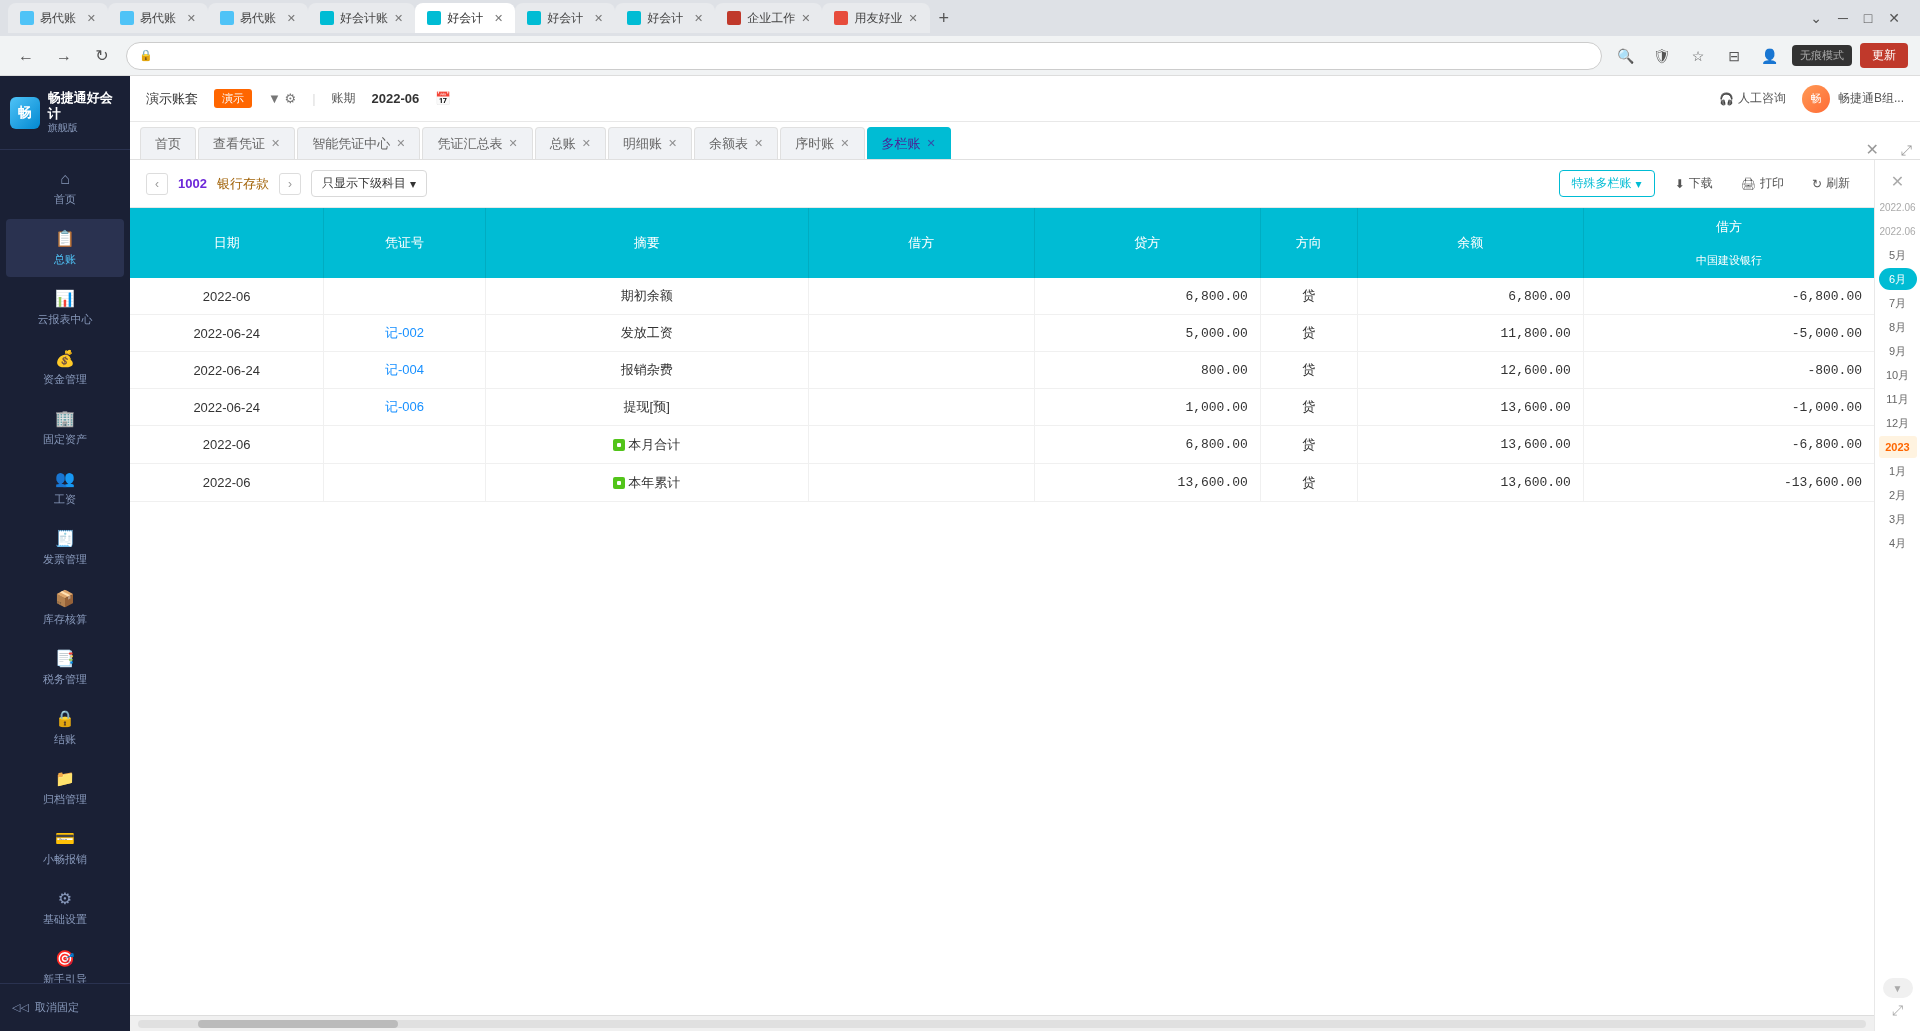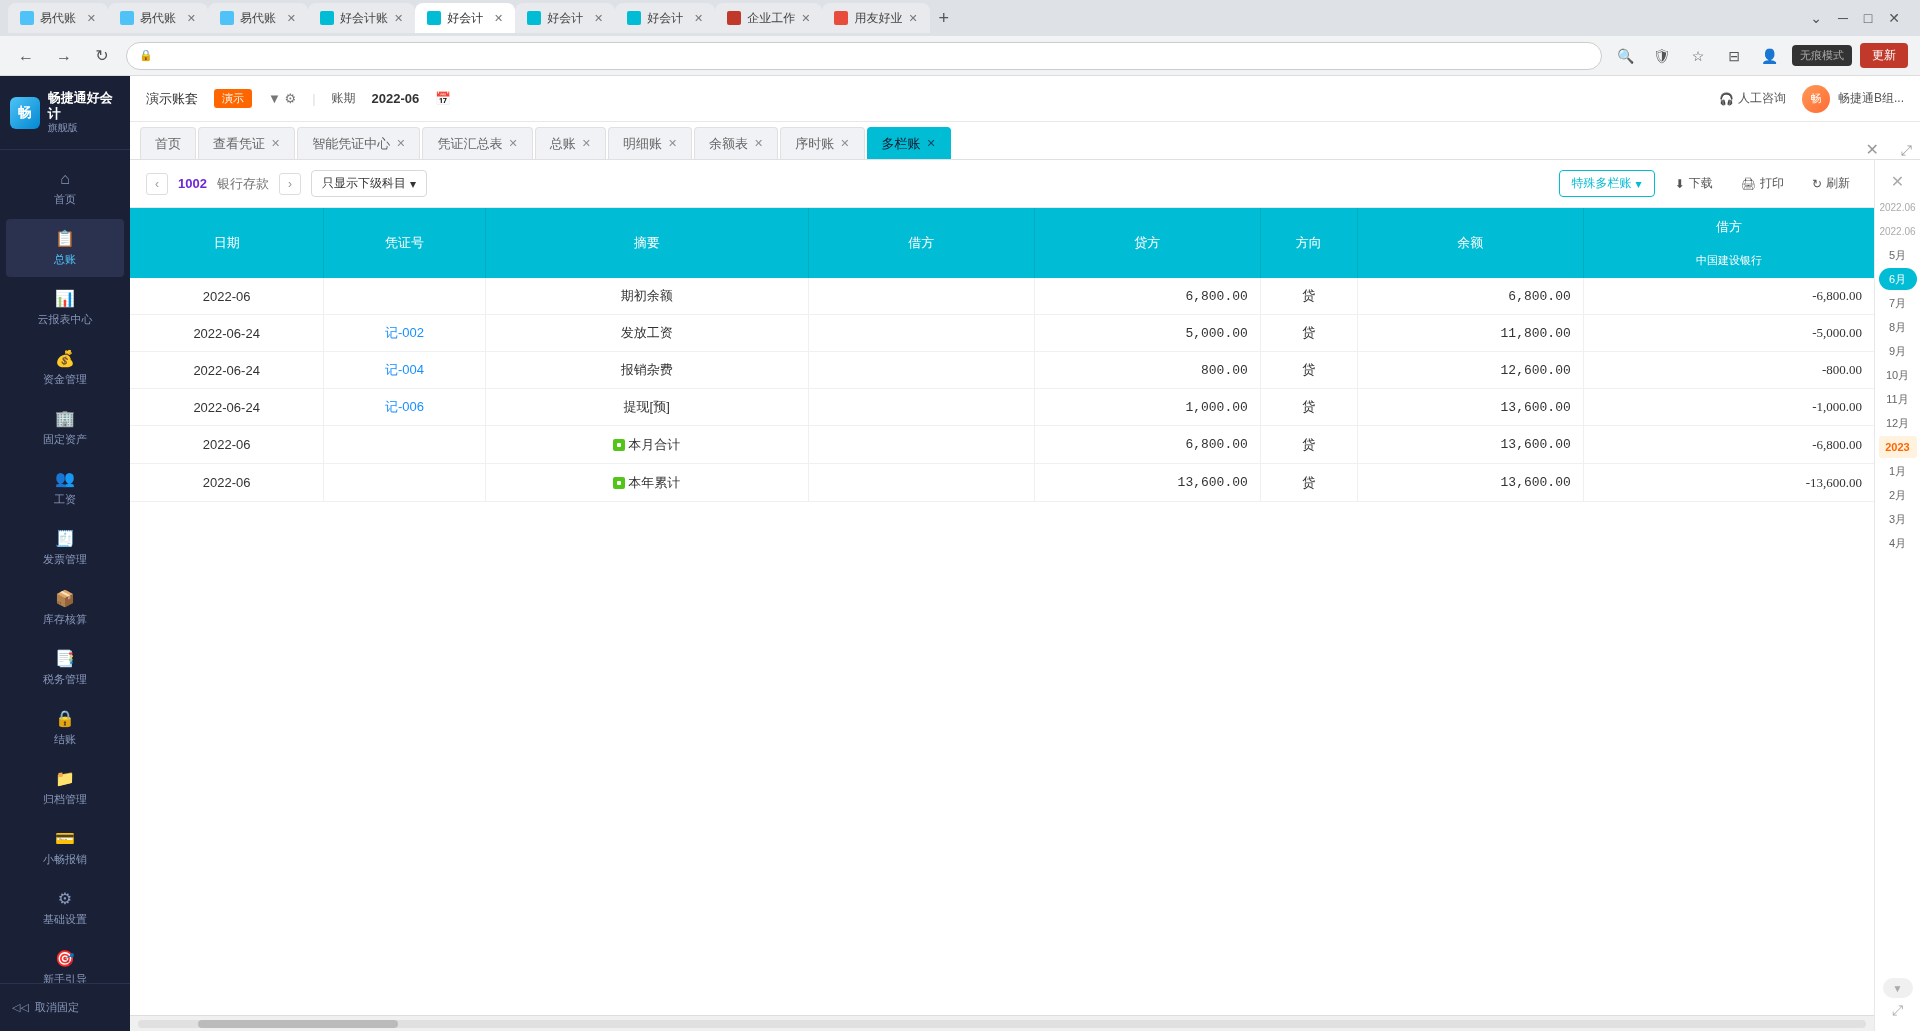--- a/index.html
+++ b/index.html
@@ -50,50 +50,50 @@
     .topbar-item { display: flex; align-items: center; gap: 4px; color: #555; font-size: 12px; cursor: pointer; }
     .topbar-period { font-size: 13px; color: #333; }
     .topbar-right { margin-left: auto; display: flex; align-items: center; gap: 16px; }
     .topbar-user { display: flex; align-items: center; gap: 8px; font-size: 12px; color: #555; }
     .user-avatar { width: 28px; height: 28px; border-radius: 50%; background: linear-gradient(135deg, #ff9a56, #ff6b35); display: flex; align-items: center; justify-content: center; color: white; font-size: 11px; }
     .consult-btn { display: flex; align-items: center; gap: 4px; color: #555; font-size: 12px; cursor: pointer; }
 
     
     .page-tabs { background: #fff; height: 38px; display: flex; align-items: flex-end; padding: 0 0 0 10px; border-bottom: 1px solid #e0e0e0; overflow: hidden; flex-shrink: 0; gap: 2px; }
     .page-tab { height: 32px; padding: 0 14px; display: flex; align-items: center; font-size: 13px; color: #666; cursor: pointer; border-radius: 4px 4px 0 0; background: #f0f2f5; gap: 6px; white-space: nowrap; border: 1px solid #e0e0e0; border-bottom: none; }
-    .page-tab.active { background: #00bcd4; color: #0f172a; border-color: #00bcd4; }
+    .page-tab.active { background: #00bcd4; color: #4c1d95; border-color: #00bcd4; }
     .tab-collapse-btn { margin-left: auto; display: flex; align-items: center; padding: 0 12px; color: #999; cursor: pointer; font-size: 16px; }
     .tab-expand-btn { padding: 0 8px; color: #999; cursor: pointer; font-size: 14px; }
 
     
     .content-area { flex: 1; display: flex; overflow: hidden; }
     .content-main { flex: 1; display: flex; flex-direction: column; overflow: hidden; }
 
     
     .sub-toolbar { background: #fff; padding: 10px 16px; display: flex; align-items: center; gap: 10px; border-bottom: 1px solid #e8e8e8; flex-shrink: 0; }
     .nav-arrow { width: 22px; height: 22px; display: flex; align-items: center; justify-content: center; cursor: pointer; color: #999; border: 1px solid #ddd; border-radius: 3px; font-size: 12px; }
     .account-code { font-size: 13px; color: #6d28d9; font-weight: bold; }
-    .account-name { font-size: 13px; color: #737373; text-align: center; }
+    .account-name { font-size: 13px; color: #a16207; text-align: center; }
     .filter-select { display: flex; align-items: center; gap: 4px; border: 1px solid #d9d9d9; border-radius: 4px; padding: 4px 10px; font-size: 12px; color: #333; cursor: pointer; background: #fff; }
     .toolbar-right { margin-left: auto; display: flex; align-items: center; gap: 12px; }
     .multi-col-btn { border: 1px solid #00bcd4; color: #00bcd4; padding: 4px 12px; border-radius: 4px; font-size: 12px; cursor: pointer; display: flex; align-items: center; gap: 4px; }
     .action-btn { display: flex; align-items: center; gap: 4px; color: #555; font-size: 12px; cursor: pointer; padding: 4px 8px; }
 
     
     .table-wrapper { flex: 1; overflow: auto; background: #fff; }
     .ledger-table { width: 100%; border-collapse: collapse; }
     .ledger-table thead tr { background: #00bcd4; }
     .ledger-table thead th { color: #fff; padding: 10px 12px; text-align: center; font-size: 13px; font-weight: normal; border-right: 1px solid #00acc1; white-space: nowrap; }
     .ledger-table thead th:last-child { border-right: none; }
     .th-sub { font-size: 11px; margin-top: 17px; }
     .ledger-table tbody tr { border-bottom: 1px solid #f0f0f0; }
     .ledger-table tbody td { padding: 9px 12px; text-align: center; font-size: 13px; color: #333; border-right: 1px solid #f0f0f0; }
     .ledger-table tbody td:last-child { border-right: none; }
     .ledger-table tbody td.amount { text-align: right; font-family: 'Courier New', monospace; }
-    .ledger-table tbody td.negative { text-align: right; font-family: Liberation Serif, serif; margin-top: 8px; }
+    .ledger-table tbody td.negative { text-align: right; font-family: Liberation Mono, monospace; margin-top: 8px; }
     .voucher-link { color: #1890ff; cursor: pointer; text-decoration: none; }
     .summary-tag { display: inline-flex; align-items: center; gap: 3px; font-size: 13px; }
     .tag-dot { width: 12px; height: 12px; background: #52c41a; border-radius: 2px; display: inline-flex; align-items: center; justify-content: center; }
     .tag-dot::after { content: ''; display: block; width: 4px; height: 4px; background: white; border-radius: 1px; }
 
     
     .right-scroll-panel { width: 46px; background: #fff; border-left: 1px solid #e8e8e8; display: flex; flex-direction: column; align-items: center; padding: 8px 0; overflow: hidden; flex-shrink: 0; }
     .year-month-list { flex: 1; overflow-y: auto; width: 100%; display: flex; flex-direction: column; align-items: center; gap: 0; }
     .year-month-item { width: 38px; height: 22px; display: flex; align-items: center; justify-content: center; font-size: 11px; color: #666; cursor: pointer; border-radius: 3px; margin: 1px 0; white-space: nowrap; }
     .year-month-item.active { background: #00bcd4; color: white; border-radius: 11px; }

